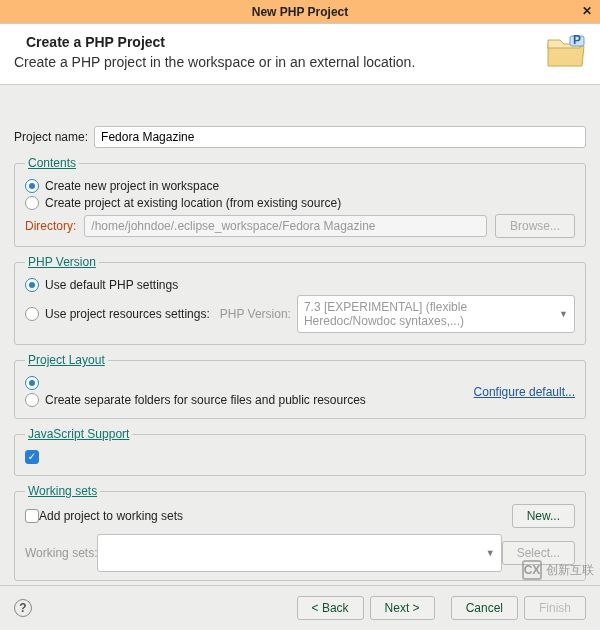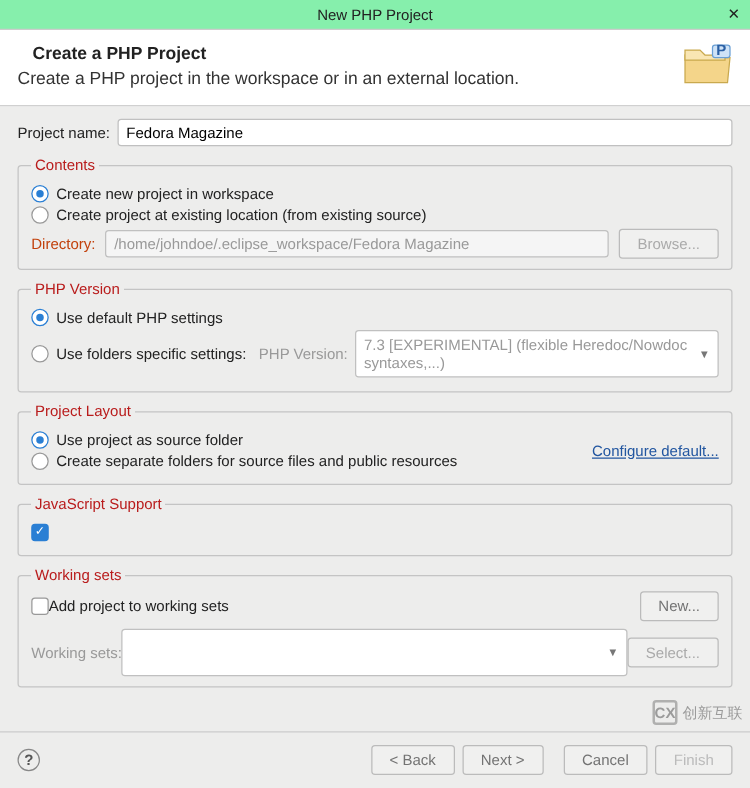--- a/index.html
+++ b/index.html
@@ -1,37 +1,37 @@
 <!DOCTYPE html>
 <html><head>
 <meta charset="utf-8">
 <style>
   * { box-sizing: border-box; font-family: sans-serif; font-size: 12px; }
   body { margin: 0; background: #ededec; width: 600px; height: 630px; overflow: hidden; color: #222; }
-  .titlebar { height: 24px; background: #86efac; border-bottom: 1px solid #ccc; display: flex; align-items: center; justify-content: center; position: relative; }
+  .titlebar { height: 24px; background: #fdba74; border-bottom: 1px solid #ccc; display: flex; align-items: center; justify-content: center; position: relative; font-weight: bold; }
   .titlebar .close { position: absolute; right: 6px; top: 4px; width: 14px; height: 14px; display:flex; align-items:center; justify-content:center; cursor:default;}
   .banner { background: #fff; padding: 10px 14px 14px 14px; display:flex; align-items:flex-start; justify-content:space-between; border-bottom:1px solid #d0d0d0;}
   .banner h1 { font-size: 14px; font-weight: bold; margin: 0 0 4px 12px; }
   .banner p { margin: 0; font-size: 14px; color: #333; }
   .banner .folder { width: 40px; height: 36px; }
-  .content { padding: 10px 14px 0 14px; }
+  .content { padding: 10px 14px 0 14px; margin-top: 31px; }
   .row { display: flex; align-items: center; gap: 6px; margin-bottom: 8px; }
   .row label.lbl { white-space: nowrap; }
   input[type=text] { flex: 1; border: 1px solid #c0c0c0; border-radius: 3px; height: 22px; padding: 2px 6px; background:#fff; }
   input[type=text][disabled] { color:#999; background:#f5f5f5;}
   fieldset { border: 1px solid #c4c4c4; border-radius: 3px; margin: 0 0 8px 0; padding: 6px 10px 8px 10px; }
-  legend { color: #b91c1c; padding: 0 3px; }
+  legend { color: #0f766e; padding: 0 3px; text-decoration: underline; }
   .opt { display: flex; align-items: center; gap: 6px; margin: 3px 0; }
   .radio, .check { width: 14px; height: 14px; border-radius: 50%; border: 1px solid #999; display:inline-flex; align-items:center; justify-content:center; background:#fff;}
   .radio.sel { border-color:#2a7fd4;}
   .radio.sel::after{content:""; width:6px; height:6px; background:#2a7fd4; border-radius:50%;}
   .check { border-radius:3px;}
   .check.sel { background:#2a7fd4; border-color:#2a7fd4;}
   .check.sel::after{content:"✓"; color:#fff; font-size:10px; line-height:1;}
-  button.btn { border:1px solid #bbb; background:#f0f0ef; border-radius:3px; height:24px; padding:0 14px; cursor:default; color:#737373;}
+  button.btn { border:1px solid #bbb; background:#f0f0ef; border-radius:3px; height:24px; padding:0 14px; cursor:default; color:#14532d;}
   button.btn[disabled]{ color:#aaa; }
   .dirrow { display:flex; gap:8px; align-items:center; margin-top:4px;}
   .dirrow .dlbl{ color:#c2410c;}
   .select { flex:1; border:1px solid #c0c0c0; border-radius:3px; height:38px; background:#fff; display:flex; align-items:center; justify-content:space-between; padding:0 6px; color:#999;}
   .caret{ font-size:9px; color:#777;}
   .link{ color:#2256a0; text-decoration:underline; cursor:pointer;}
   .pl-row{display:flex; align-items:center; justify-content:space-between; gap:10px;}
   .pl-opts{flex:1;}
   .ws-row{display:flex; gap:0; align-items:center;}
   .footer { position:absolute; bottom:0; left:0; right:0; border-top:1px solid #ccc; padding:10px 14px; display:flex; align-items:center; justify-content:space-between; background:#ededec;}
@@ -86,36 +86,35 @@
   </fieldset>
 
   <fieldset>
     <legend>PHP Version</legend>
     <div class="opt">
       <span class="radio sel"></span>
       <span>Use default PHP settings</span>
     </div>
     <div class="opt">
       <span class="radio"></span>
-      <span>Use folders specific settings:</span>
+      <span>Use project resources settings:</span>
       <span style="color:#999; margin-left:4px;">PHP Version:</span>
       <div class="select">
         <span>7.3 [EXPERIMENTAL] (flexible Heredoc/Nowdoc syntaxes,...)</span>
         <span class="caret">▼</span>
       </div>
     </div>
   </fieldset>
 
   <fieldset>
     <legend>Project Layout</legend>
     <div class="pl-row">
       <div class="pl-opts">
         <div class="opt">
           <span class="radio sel"></span>
-          <span>Use project as source folder</span>
         </div>
         <div class="opt">
           <span class="radio"></span>
           <span>Create separate folders for source files and public resources</span>
         </div>
       </div>
       <span class="link">Configure default...</span>
     </div>
   </fieldset>
 

